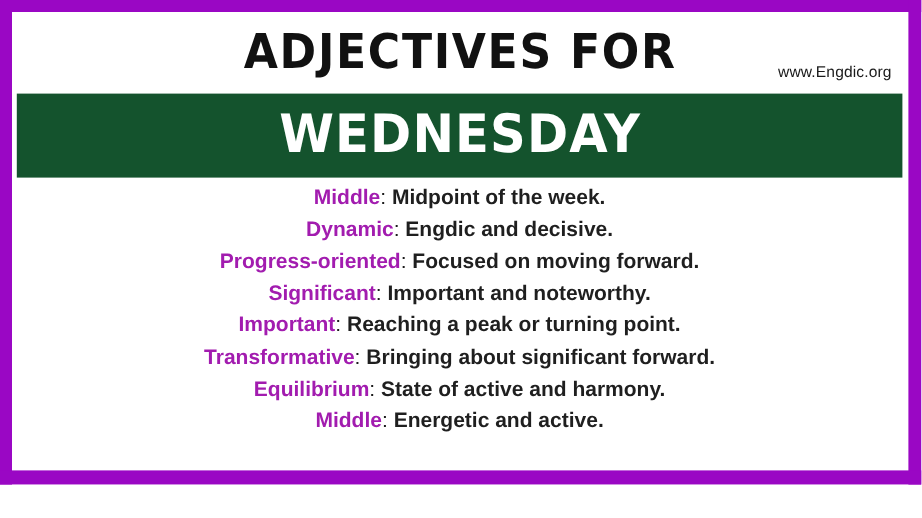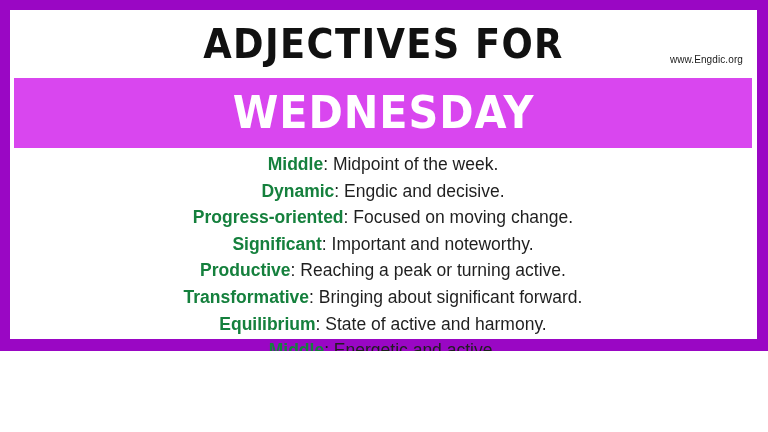--- a/index.html
+++ b/index.html
@@ -8,21 +8,21 @@
     padding: 0;
     background: #ffffff;
   }
   body {
     font-family: "Liberation Sans", sans-serif;
   }
 
   #poster {
     position: relative;
     width: 768px;
-    height: 351px;
+    height: 404px;
     background: #ffffff;
     overflow: hidden;
     box-sizing: border-box;
   }
 
   
   .frame-edge {
     position: absolute;
     background: #9a07c4;
   }
@@ -65,35 +65,35 @@
     transform: scaleX(0.92);
     transform-origin: center center;
     white-space: nowrap;
   }
 
   .site-url {
     position: absolute;
     right: 10px;
     top: 38px;
     font-family: "Liberation Sans", sans-serif;
-    font-size: 10px;
+    font-size: 13px;
     line-height: 15px;
     color: #1a1a1a;
     letter-spacing: 0.1px;
     white-space: nowrap;
   }
 
   
   .day-banner {
     position: absolute;
     left: 14px;
     top: 78px;
     width: 738px;
     height: 70px;
-    background: #d946ef;
+    background: #14532d;
     display: flex;
     align-items: center;
     justify-content: center;
     overflow: hidden;
   }
   .day-banner-label {
     font-family: "DejaVu Sans", sans-serif;
     font-weight: bold;
     font-size: 44px;
     line-height: 48px;
@@ -118,28 +118,28 @@
   }
   .entry-row {
     font-family: "Liberation Sans", sans-serif;
     font-size: 17.5px;
     line-height: 26.6px;
     color: #1a1a1a;
     white-space: nowrap;
   }
   .entry-term {
     font-weight: bold;
-    color: #15803d;
+    color: #a21caf;
   }
   .entry-sep {
     font-weight: normal;
     color: #1a1a1a;
   }
   .entry-desc {
-    font-weight: normal;
+    font-weight: bold;
     color: #1f1f1f;
   }
 </style>
 </head>
 <body>
 
 <div id="poster">
 
   <div class="inner-plate"></div>
 
@@ -158,27 +158,27 @@
   </div>
 
   <ul class="entry-list">
     <li class="entry-row">
       <span class="entry-term">Middle</span><span class="entry-sep">: </span><span class="entry-desc">Midpoint of the week.</span>
     </li>
     <li class="entry-row">
       <span class="entry-term">Dynamic</span><span class="entry-sep">: </span><span class="entry-desc">Engdic and decisive.</span>
     </li>
     <li class="entry-row">
-      <span class="entry-term">Progress-oriented</span><span class="entry-sep">: </span><span class="entry-desc">Focused on moving change.</span>
+      <span class="entry-term">Progress-oriented</span><span class="entry-sep">: </span><span class="entry-desc">Focused on moving forward.</span>
     </li>
     <li class="entry-row">
       <span class="entry-term">Significant</span><span class="entry-sep">: </span><span class="entry-desc">Important and noteworthy.</span>
     </li>
     <li class="entry-row">
-      <span class="entry-term">Productive</span><span class="entry-sep">: </span><span class="entry-desc">Reaching a peak or turning active.</span>
+      <span class="entry-term">Important</span><span class="entry-sep">: </span><span class="entry-desc">Reaching a peak or turning point.</span>
     </li>
     <li class="entry-row">
       <span class="entry-term">Transformative</span><span class="entry-sep">: </span><span class="entry-desc">Bringing about significant forward.</span>
     </li>
     <li class="entry-row">
       <span class="entry-term">Equilibrium</span><span class="entry-sep">: </span><span class="entry-desc">State of active and harmony.</span>
     </li>
     <li class="entry-row">
       <span class="entry-term">Middle</span><span class="entry-sep">: </span><span class="entry-desc">Energetic and active.</span>
     </li>

